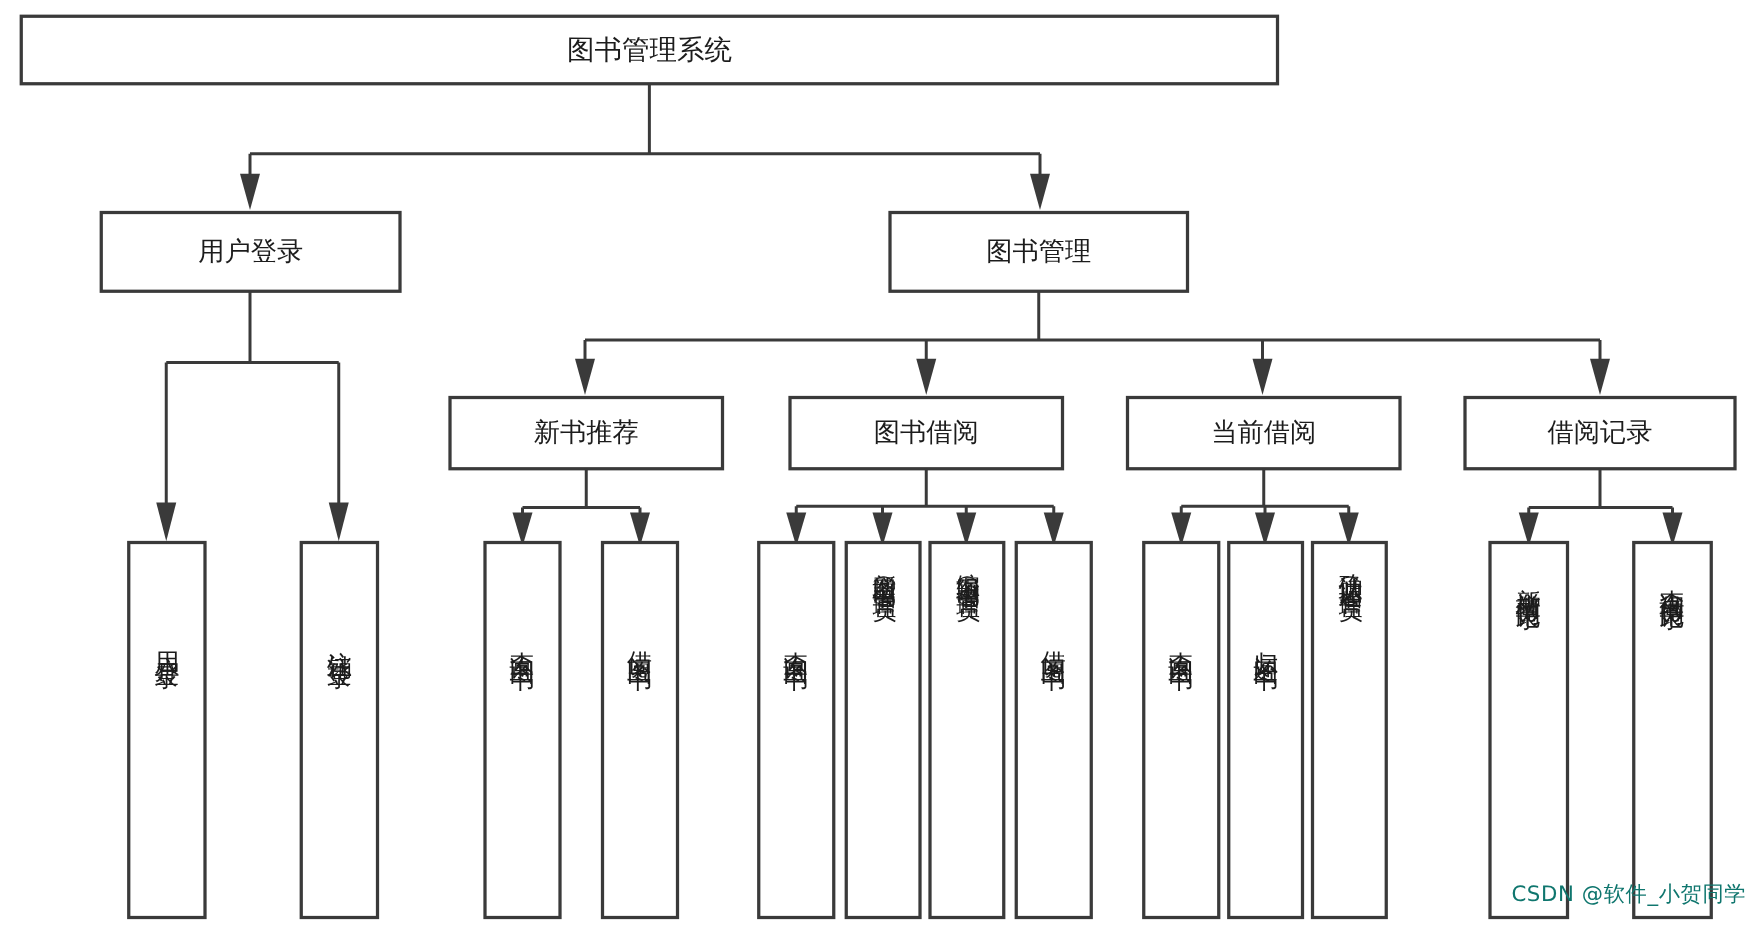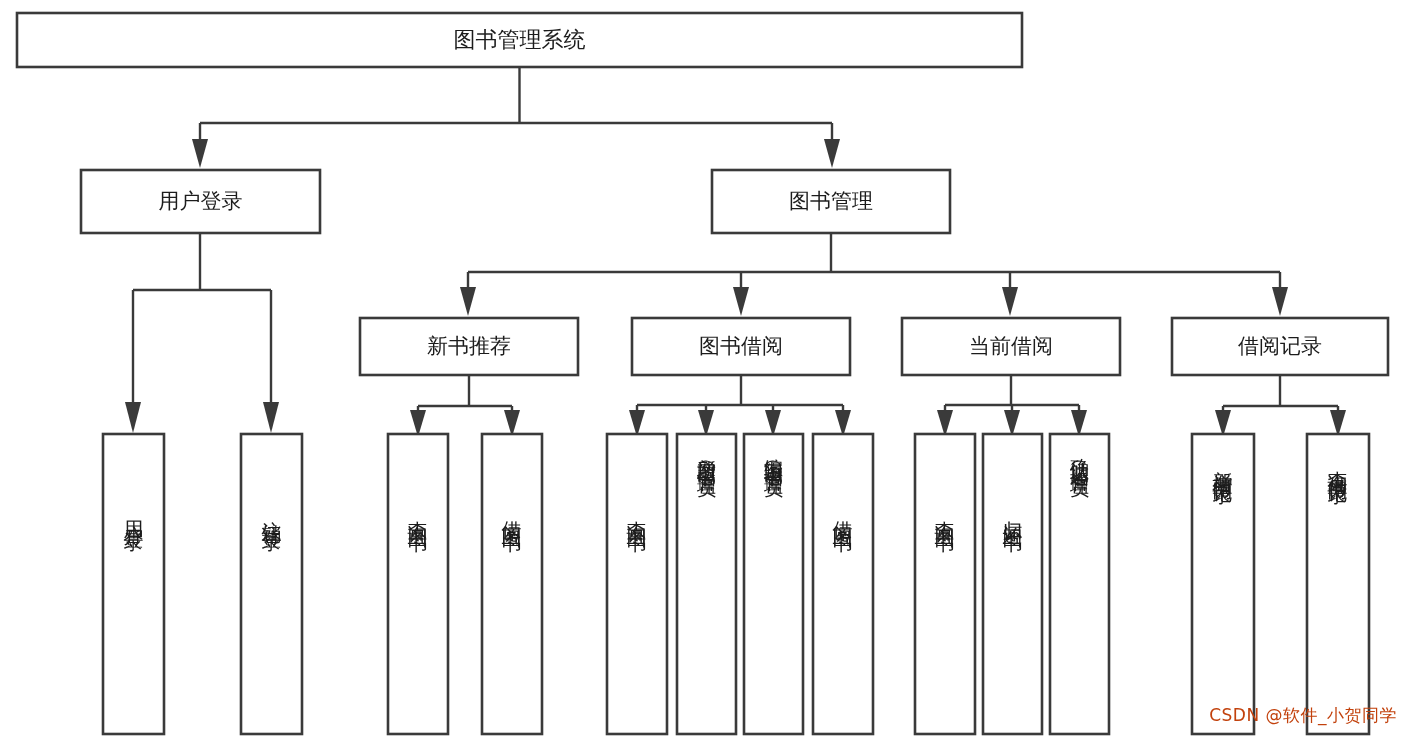--- a/index.html
+++ b/index.html
@@ -70,21 +70,21 @@
     text-align: center;
     transform: translateX(-50%);
     pointer-events: none;
   }
   .watermark {
     position: absolute;
     right: 8px;
     bottom: 6px;
     font-family: "DejaVu Sans", "Liberation Sans", sans-serif;
     font-size: 17px;
-    color: #c2410c;
+    color: #0f766e;
     letter-spacing: 0.5px;
     white-space: nowrap;
   }
 </style>
 </head>
 <body>
 
 <div id="diagram-root">
 
   <svg id="flow" viewBox="0 0 1405 747">

